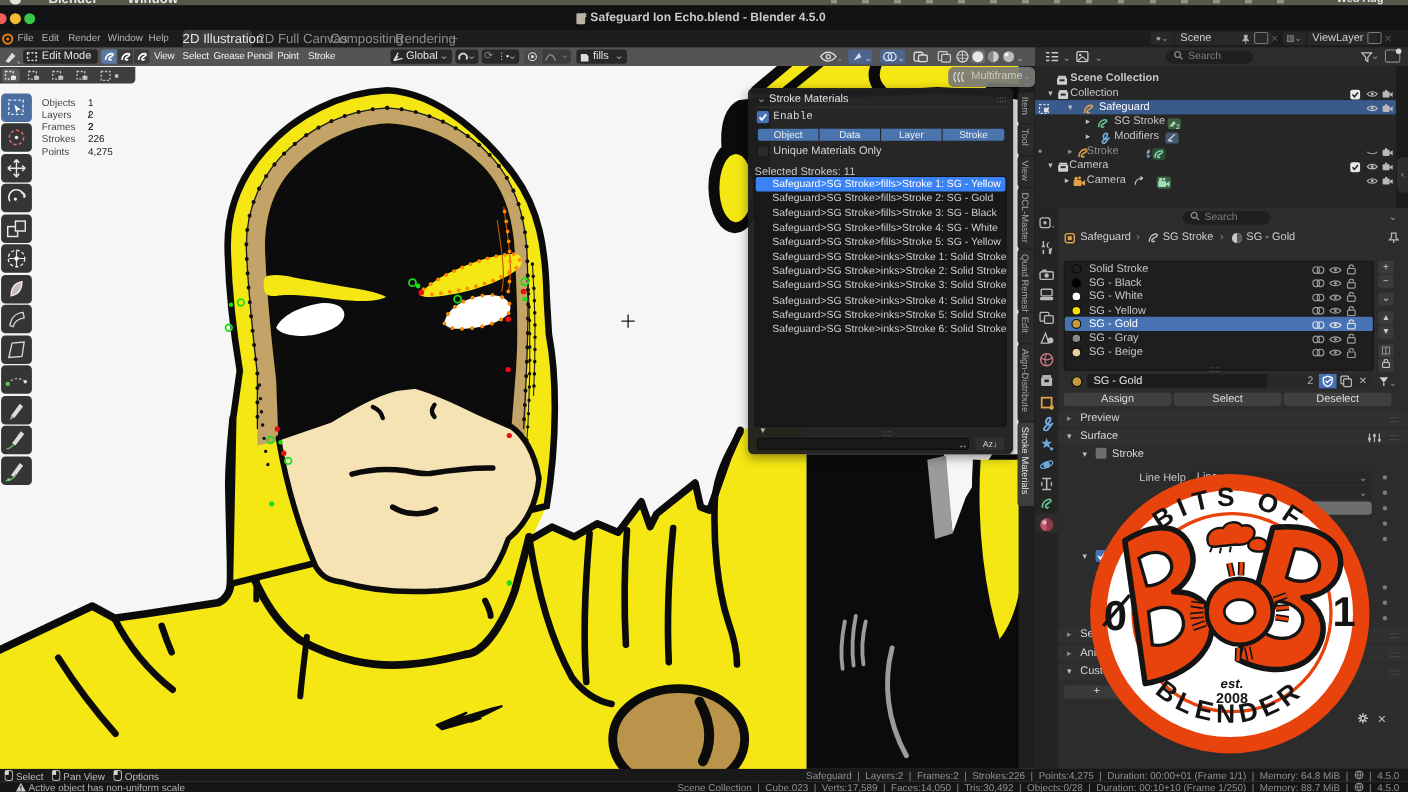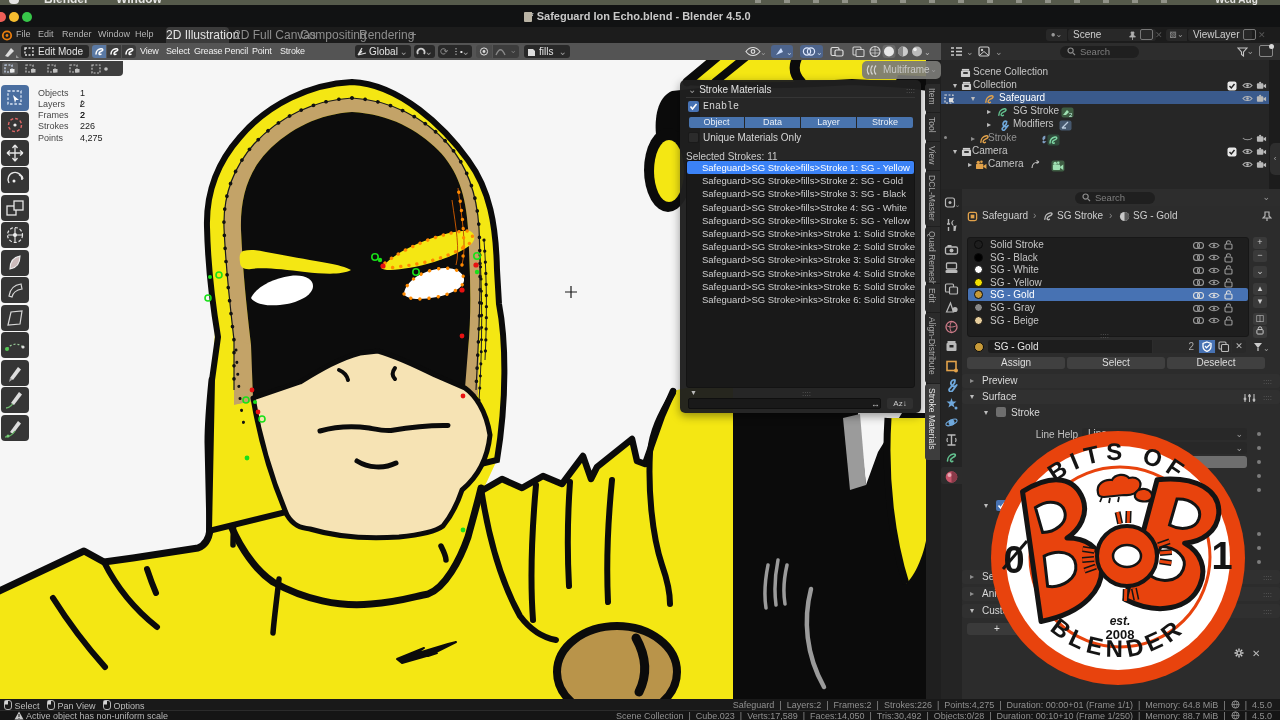--- a/index.html
+++ b/index.html
@@ -453,21 +453,21 @@
       <div class="abs" style="right:7px;top:2px;width:14px;height:12px;border:1px solid #888;border-radius:2px;">
           <div class="abs" style="right:-2px;top:-2px;width:5px;height:5px;background:#d8d8d8;border-radius:50%;"></div>
         </div>
     </div>
     <div id="otree" class="abs" style="left:0;top:22px;width:328px;height:127px;font-size:10px;">
         <div class="abs" style="left:19px;top:3px;"><svg width="11" height="10" viewBox="0 0 12 11">
             <rect x="1" y="3" width="10" height="7" rx="1" fill="#cfcfcf"></rect>
             <rect x="2" y="1" width="8" height="2" fill="#cfcfcf"></rect>
             <rect x="3.5" y="4.5" width="5" height="2" fill="#2a2a2a"></rect>
           </svg></div>
-        <div class="abs" style="left:32px;top:1px;">Scene Collection</div>
+        <div class="abs" style="left:32px;top:1px;font-weight:bold;">Scene Collection</div>
         <div class="abs" style="left:12px;top:14px;"><span style="color:#bdbdbd;font-size:8px;">▾</span></div>
         <div class="abs" style="left:20px;top:16px;"><svg width="11" height="10" viewBox="0 0 12 11">
             <rect x="1" y="3" width="10" height="7" rx="1" fill="#cfcfcf"></rect>
             <rect x="2" y="1" width="8" height="2" fill="#cfcfcf"></rect>
             <rect x="3.5" y="4.5" width="5" height="2" fill="#2a2a2a"></rect>
           </svg></div>
         <div class="abs" style="left:32px;top:14px;">Collection</div>
         <div class="abs" style="left:286px;top:16px;"><svg width="10" height="10" viewBox="0 0 10 10">
             <rect x="0.5" y="0.5" width="9" height="9" rx="2" fill="#e8e8e8"></rect>
             <path d="M2.5,5 L4.3,7 L7.5,3" stroke="#222" stroke-width="1.4" fill="none"></path>

